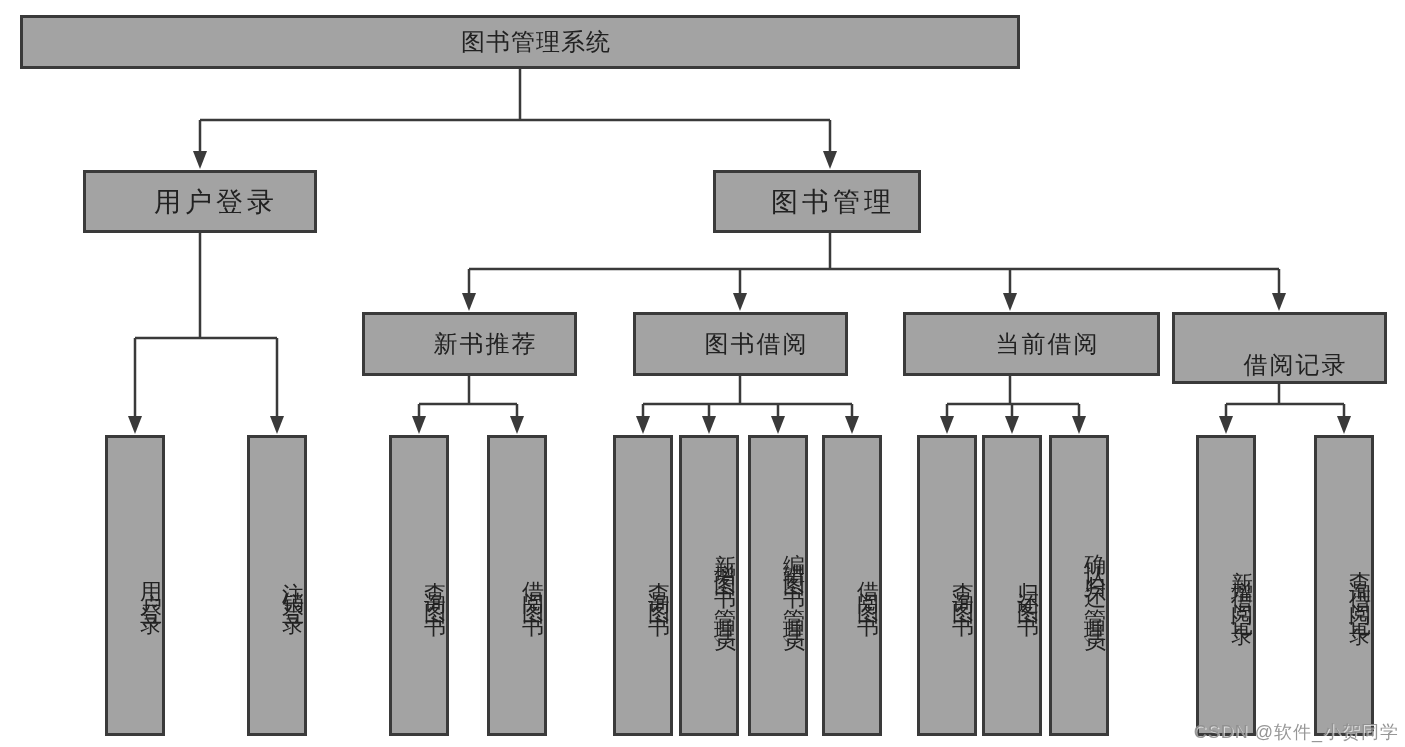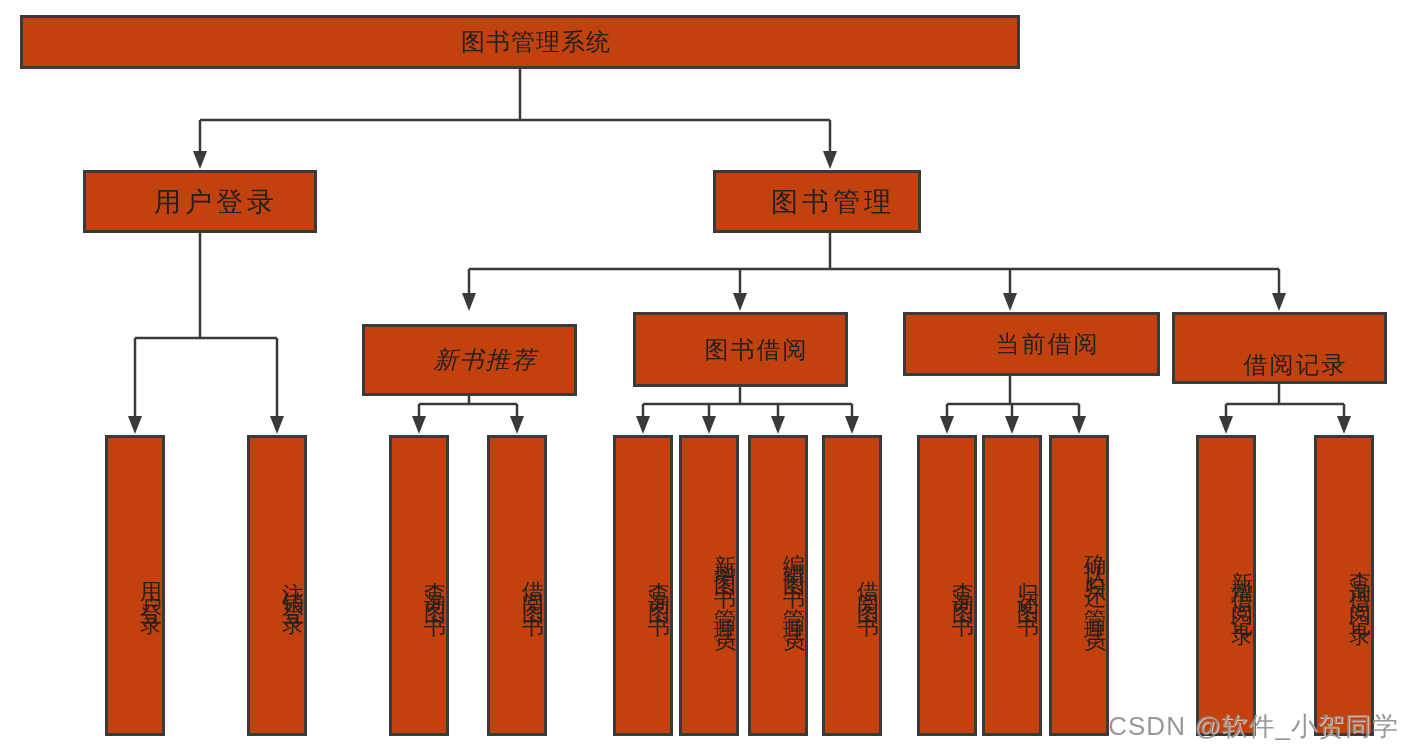--- a/index.html
+++ b/index.html
@@ -3,21 +3,21 @@
 <meta charset="utf-8">
 <style>
   * { box-sizing: border-box; margin: 0; padding: 0; }
   html, body { width: 1405px; height: 747px; background: #ffffff; overflow: hidden; }
   body { font-family: "Liberation Sans", "DejaVu Sans", sans-serif; position: relative; }
   .canvas { position: absolute; left: 0; top: 0; width: 1405px; height: 747px; }
   svg.connectors { position: absolute; left: 0; top: 0; }
   .box {
     position: absolute;
     border: 3px solid #3a3a3a;
-    background: #c2410c;
+    background: #a3a3a3;
     display: flex;
     align-items: center;
     justify-content: center;
     color: #212121;
     padding-left: 32px;
   }
   .hbox-root .lbl { font-size: 24px; letter-spacing: 1px; }
   .hbox-l2 .lbl   { font-size: 27px; letter-spacing: 4px; }
   .hbox-l3 .lbl   { font-size: 24px; letter-spacing: 2px; }
   .vbox .lbl {
@@ -25,21 +25,21 @@
     text-orientation: mixed;
     font-size: 22px;
     letter-spacing: 11px;
     line-height: 1;
     white-space: nowrap;
   }
   .watermark {
     position: absolute;
     right: 6px;
     bottom: 3px;
-    font-size: 26px;
+    font-size: 18px;
     color: rgba(142, 142, 142, 0.92);
     text-shadow: 1px 1px 0 rgba(255,255,255,0.65);
     letter-spacing: 1px;
     z-index: 5;
   }
 </style>
 </head>
 <body>
 
 <div class="canvas">
@@ -81,24 +81,24 @@
     <span class="lbl">图书管理系统</span>
   </div>
 
   <div class="box hbox-l2" style="left:83px; top:170px; width:234px; height:63px;">
     <span class="lbl">用户登录</span>
   </div>
   <div class="box hbox-l2" style="left:713px; top:170px; width:208px; height:63px;">
     <span class="lbl">图书管理</span>
   </div>
 
-  <div class="box hbox-l3" style="left:362px; top:324px; width:215px; height:72px;font-style:italic;">
+  <div class="box hbox-l3" style="left:362px; top:312px; width:215px; height:64px;">
     <span class="lbl">新书推荐</span>
   </div>
-  <div class="box hbox-l3" style="left:633px; top:312px; width:215px; height:75px;">
+  <div class="box hbox-l3" style="left:633px; top:312px; width:215px; height:64px;">
     <span class="lbl">图书借阅</span>
   </div>
   <div class="box hbox-l3" style="left:903px; top:312px; width:257px; height:64px;">
     <span class="lbl">当前借阅</span>
   </div>
   <div class="box hbox-l3" style="left:1172px; top:312px; width:215px; height:72px;align-items:flex-end;">
     <span class="lbl">借阅记录</span>
   </div>
 
   <div class="box vbox" style="left:105px; top:435px; width:60px; height:301px;">

